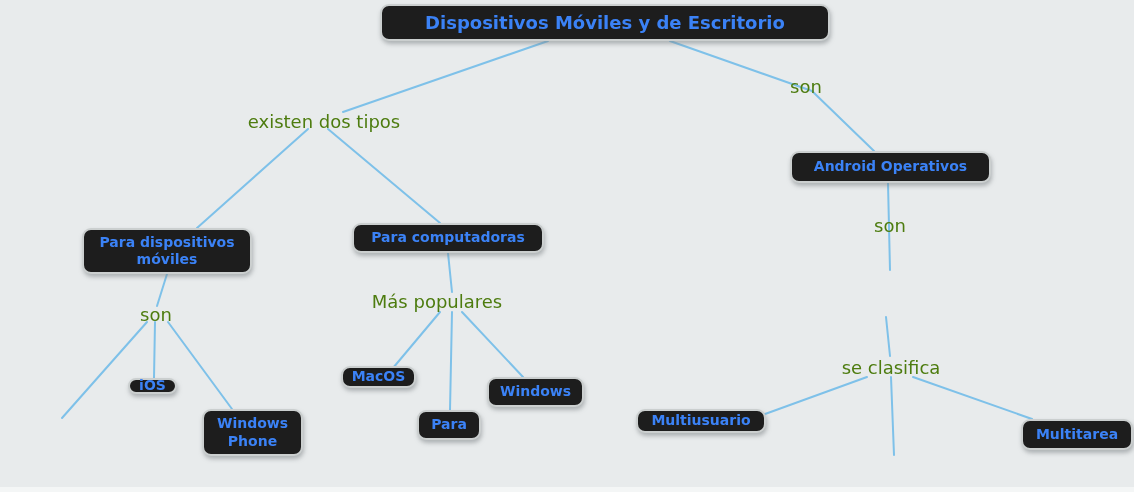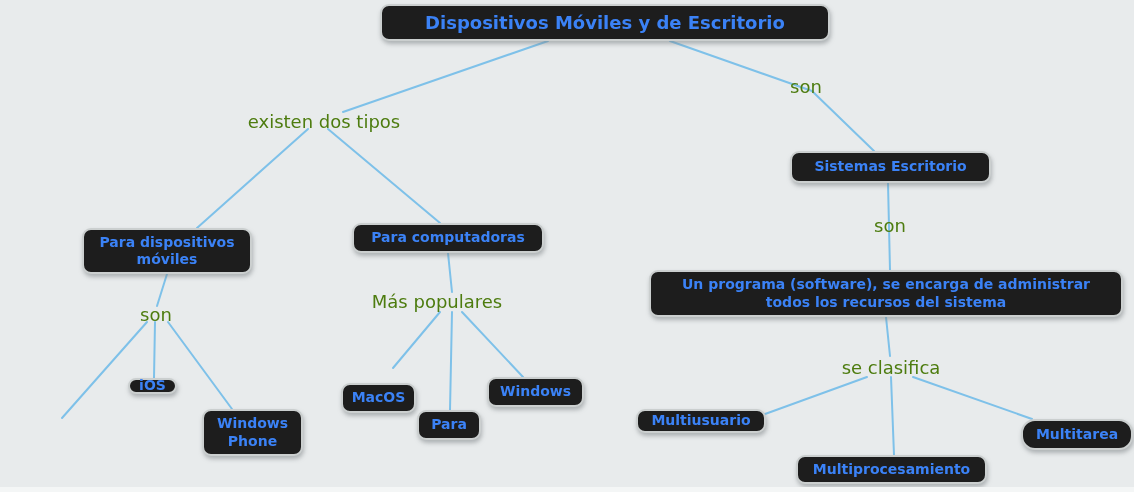--- a/index.html
+++ b/index.html
@@ -57,26 +57,26 @@
   }
   
   #n-title          { left: 380px;  top: 4px;   width: 450px; height: 37px; font-size: 18px; }
   #n-moviles        { left: 82px;   top: 228px; width: 170px; height: 46px; }
   #n-computadoras   { left: 352px;  top: 223px; width: 192px; height: 30px; }
   #n-sistemas       { left: 790px;  top: 151px; width: 201px; height: 32px; }
   #n-programa       { left: 649px;  top: 270px; width: 474px; height: 47px; }
   #n-android        { left: 2px;    top: 419px; width: 87px;  height: 30px; }
   #n-ios            { left: 128px;  top: 378px; width: 49px;  height: 16px; }
   #n-winphone       { left: 202px;  top: 409px; width: 101px; height: 47px; }
-  #n-macos          { left: 341px;  top: 383px; width: 75px;  height: 30px; }
+  #n-macos          { left: 341px;  top: 366px; width: 75px;  height: 22px; }
   #n-linux          { left: 417px;  top: 410px; width: 64px;  height: 30px; }
   #n-windows        { left: 487px;  top: 377px; width: 97px;  height: 30px; }
   #n-multiusuario   { left: 636px;  top: 409px; width: 130px; height: 24px; }
   #n-multiproc      { left: 796px;  top: 455px; width: 191px; height: 29px; }
-  #n-multitarea     { left: 1021px; top: 419px; width: 112px; height: 31px; border-radius: 14px; }
+  #n-multitarea     { left: 1021px; top: 419px; width: 112px; height: 31px; }
   
   #l-existen        { left: 324px; top: 121px; }
   #l-son-top        { left: 806px; top: 86px;  }
   #l-son-left       { left: 156px; top: 314px; }
   #l-son-right      { left: 890px; top: 225px; }
   #l-mas            { left: 437px; top: 301px; }
   #l-clasifica      { left: 891px; top: 367px; text-align: right; }
 </style>
 </head>
 <body>
@@ -104,40 +104,37 @@
       <line x1="462" y1="312" x2="523" y2="377" stroke="#7ec1e9" stroke-width="2" stroke-linecap="round"></line>
     </svg>
 
   <div class="node" id="n-title">Dispositivos Móviles y de Escritorio</div>
 
   <div class="node" id="n-computadoras">Para computadoras</div>
 
   <div class="node" id="n-moviles">Para dispositivos
 móviles</div>
 
-  <div class="node" id="n-sistemas">Sistemas Escritorio</div>
+  <div class="node" id="n-sistemas">Android Operativos</div>
 
-  <div class="node" id="n-programa">Un programa (software), se encarga de administrar
-todos los recursos del sistema</div>
 
 
   <div class="node" id="n-ios">iOS</div>
 
   <div class="node" id="n-winphone">Windows
 Phone</div>
 
   <div class="node" id="n-macos">MacOS</div>
 
   <div class="node" id="n-linux">Para</div>
 
   <div class="node" id="n-windows">Windows</div>
 
   <div class="node" id="n-multiusuario">Multiusuario</div>
 
-  <div class="node" id="n-multiproc">Multiprocesamiento</div>
 
   <div class="node" id="n-multitarea">Multitarea</div>
 
   <div class="elabel" id="l-existen">existen dos tipos</div>
 
   <div class="elabel" id="l-son-top">son</div>
 
   <div class="elabel" id="l-son-left">son</div>
 
   <div class="elabel" id="l-son-right">son</div>

